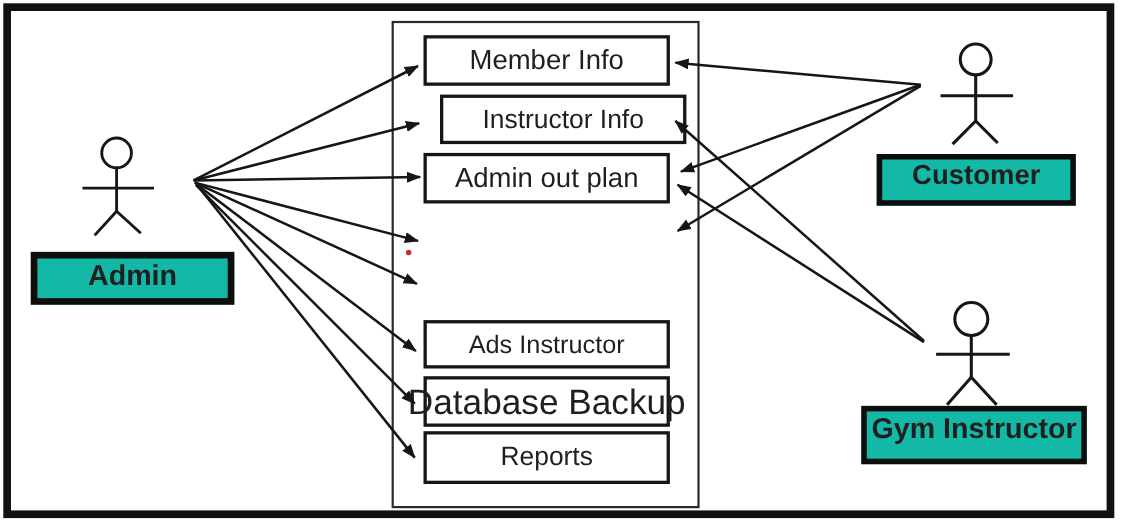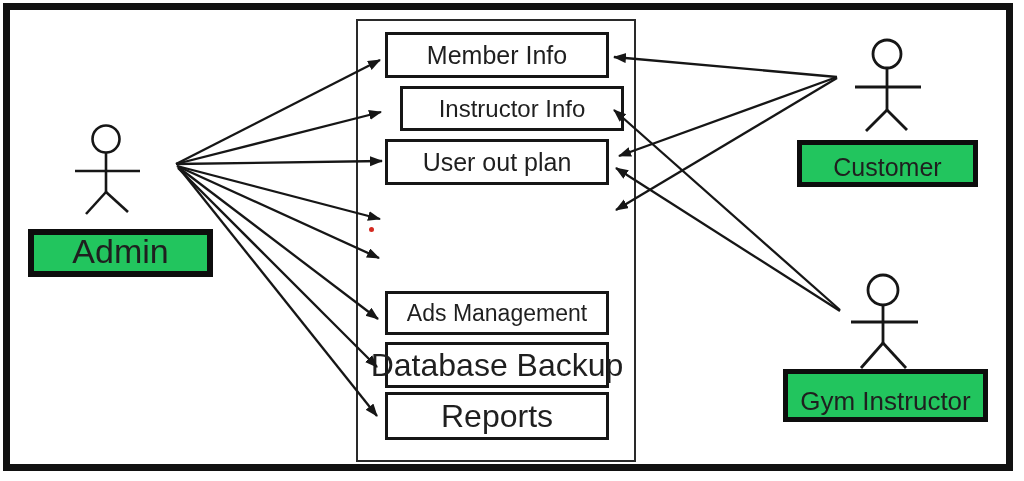--- a/index.html
+++ b/index.html
@@ -21,26 +21,26 @@
     display:flex;align-items:center;justify-content:center;
     font-size:24px;white-space:nowrap;
   }
   .uc-member{top:32px;height:46px;font-size:25px;}
   .uc-instructor{top:86px;height:45px;font-size:24px;margin-left:15px;}
   .uc-workout{top:139px;height:46px;font-size:25px;}
   .uc-payment{top:192px;height:46px;font-size:24px;}
   .uc-user{top:246px;height:42px;font-size:27px;}
   .uc-ads{top:291px;height:44px;font-size:23px;}
   .uc-db{top:342px;height:46px;font-size:32px;}
-  .uc-reports{top:392px;height:48px;font-size:32px;}
+  .uc-reports{top:392px;height:48px;font-size:24px;}
   .actor-box{
-    position:absolute;box-sizing:border-box;background:#22c55e;
-    display:flex;align-items:flex-end;justify-content:center;white-space:nowrap;
+    position:absolute;box-sizing:border-box;background:#14b8a6;
+    display:flex;align-items:flex-start;justify-content:center;white-space:nowrap;font-weight:bold;
   }
-  .actor-admin{left:28px;top:229px;width:185px;height:48px;border:6px solid #0d0d0d;font-size:34px;}
+  .actor-admin{left:28px;top:229px;width:185px;height:48px;border:6px solid #0d0d0d;font-size:26px;}
   .actor-customer{left:797px;top:140px;width:181px;height:47px;border:5px solid #0d0d0d;font-size:25px;}
   .actor-gym{left:783px;top:369px;width:205px;height:53px;border:5px solid #0d0d0d;font-size:26px;}
   svg.overlay{position:absolute;left:0;top:0;pointer-events:none;}
   .red-dot{position:absolute;left:369px;top:227px;width:5px;height:5px;border-radius:50%;background:#d42a20;}
 </style>
 </head>
 <body>
 
 <div class="stage">
 
@@ -48,24 +48,24 @@
 
   <div class="system-box"></div>
 
   <div class="uc uc-member">
     <span>Member Info</span>
   </div>
   <div class="uc uc-instructor">
     <span>Instructor Info</span>
   </div>
   <div class="uc uc-workout">
-    <span>User out plan</span>
+    <span>Admin out plan</span>
   </div>
   <div class="uc uc-ads">
-    <span>Ads Management</span>
+    <span>Ads Instructor</span>
   </div>
   <div class="uc uc-db">
     <span>Database Backup</span>
   </div>
   <div class="uc uc-reports">
     <span>Reports</span>
   </div>
 
   <div class="actor-box actor-admin">
     <span>Admin</span>

